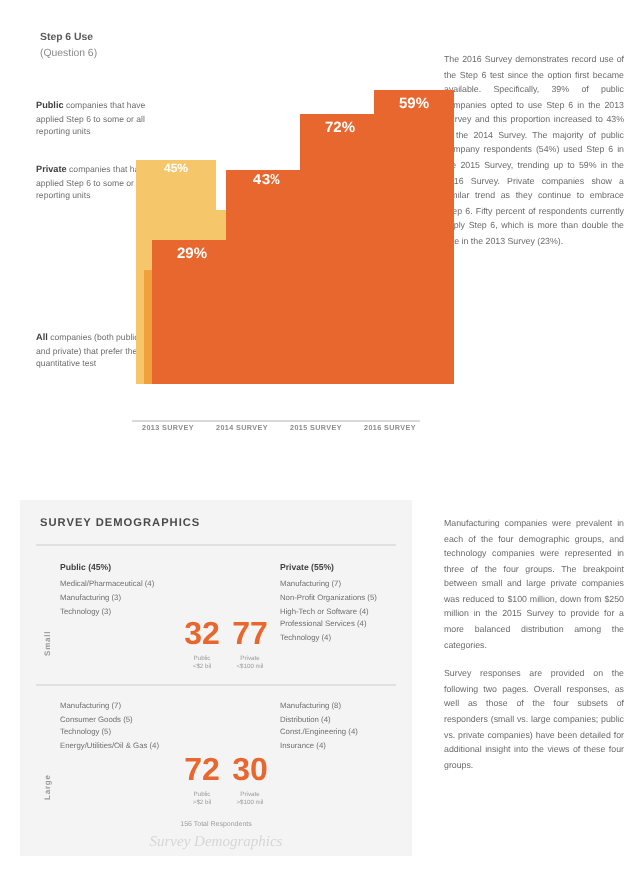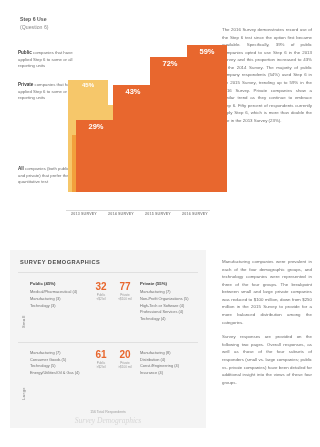--- a/index.html
+++ b/index.html
@@ -70,21 +70,21 @@
   .tag-small{left:11px;top:78px;}
   .tag-large{left:11px;top:150px;}
 
   .divider{position:absolute;left:8px;right:8px;height:1px;background:#e0e0e0;}
 
   .col-left{position:absolute;width:56px;font-size:3.9px;line-height:1.7;color:#6f6f6f;}
   .col-right{position:absolute;width:60px;font-size:3.9px;line-height:1.7;color:#6f6f6f;}
   .col-head{font-weight:bold;color:#3f3f3f;font-size:4.3px;margin-bottom:2px;}
 
   .statbox{position:absolute;text-align:center;width:18px;}
-  .statbox .num{font-size:10px;font-weight:bold;color:#e8672e;line-height:1;}
+  .statbox .num{font-size:16px;font-weight:bold;color:#e8672e;line-height:1;margin-top:28px;}
   .statbox .sub{font-size:3.1px;color:#9a9a9a;line-height:1.3;margin-top:1px;}
   .statbox .sub b{display:block;font-size:3.1px;color:#9a9a9a;font-weight:normal;}
 
   .respondents{
     position:absolute;left:0;right:0;bottom:14px;text-align:center;font-size:3.5px;color:#9d9d9d;
   }
   .demo-wm{
     position:absolute;left:0;right:0;bottom:3px;text-align:center;
     font-family:"Liberation Serif", serif;font-style:italic;font-size:7.5px;color:#d6d6d6;
   }
@@ -138,21 +138,21 @@
               <div class="val" style="top: 2px; font-size: 7.5px;">29%</div>
             </div>
           </div>
           <div class="grp" style="left: 37px;">
             <div class="bar" style="height: 87.5px; background: rgb(246, 199, 106); left: 0px; z-index: 10;">
               <div class="val" style="top: 2px; font-size: 6px;">35%</div>
             </div>
             <div class="bar" style="height: 72.5px; background: rgb(242, 160, 60); left: 4px; z-index: 11;">
               <div class="val" style="top: 2px; font-size: 6.5px;">29%</div>
             </div>
-            <div class="bar" style="height: 107.5px; background: rgb(232, 103, 46); left: 8px; z-index: 12;">
+            <div class="bar" style="height: 107.5px; background: rgb(232, 103, 46); left: 8px; z-index: 12; font-family: Liberation Mono, monospace;">
               <div class="val" style="top: 2px; font-size: 7.5px;">43%</div>
             </div>
           </div>
           <div class="grp" style="left: 74px;">
             <div class="bar" style="height: 70px; background: rgb(246, 199, 106); left: 0px; z-index: 10;">
               <div class="val" style="top: 2px; font-size: 6px;">28%</div>
             </div>
             <div class="bar" style="height: 100px; background: rgb(242, 160, 60); left: 4px; z-index: 11;">
               <div class="val" style="top: 2px; font-size: 6.5px;">40%</div>
             </div>
@@ -230,28 +230,28 @@
 
     <div class="col-left" style="left:20px;top:100px;">
       <div id="r2l">
           <div>Manufacturing (7)</div>
           <div>Consumer Goods (5)</div>
           <div>Technology (5)</div>
           <div>Energy/Utilities/Oil &amp; Gas (4)</div>
         </div>
     </div>
     <div class="statbox" style="left:82px;top:100px;">
-      <div class="num">61</div>
+      <div class="num">72</div>
       <div class="sub">
         <b>Public</b>
         <b>&gt;$2 bil</b>
       </div>
     </div>
     <div class="statbox" style="left:106px;top:100px;">
-      <div class="num">20</div>
+      <div class="num">30</div>
       <div class="sub">
         <b>Private</b>
         <b>&gt;$100 mil</b>
       </div>
     </div>
     <div class="col-right" style="left:130px;top:100px;">
       <div id="r2r">
           <div>Manufacturing (8)</div>
           <div>Distribution (4)</div>
           <div>Const./Engineering (4)</div>

